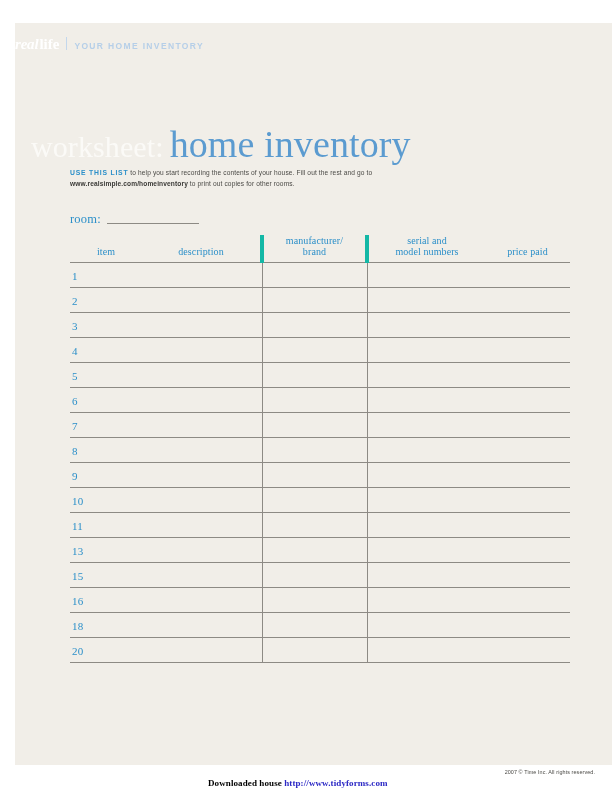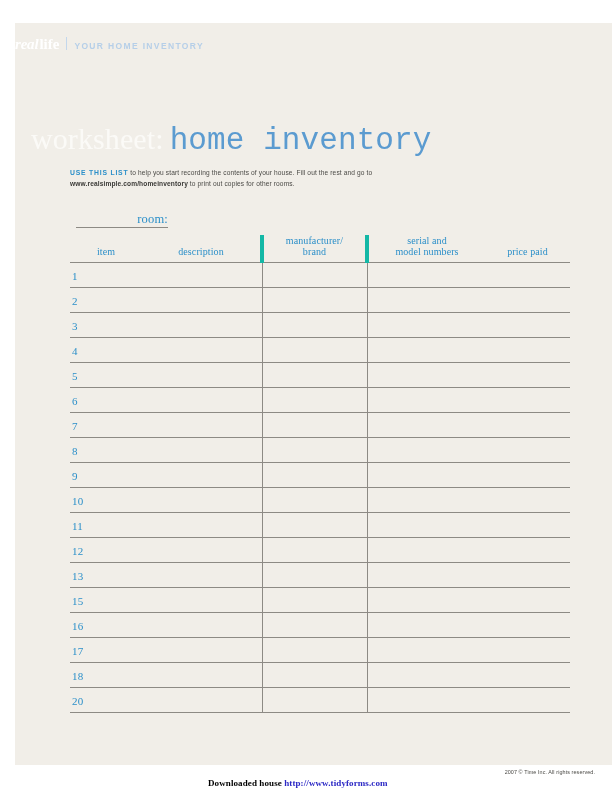--- a/index.html
+++ b/index.html
@@ -76,22 +76,22 @@
     top: 99px;
     white-space: nowrap;
   }
   .title-word {
     font-family: "Liberation Serif", serif;
     font-size: 30px;
     color: #fbfaf7;
     letter-spacing: 0.1px;
   }
   .title-main {
-    font-family: Liberation Mono, monospace;
-    font-size: 31px;
+    font-family: Liberation Serif, serif;
+    font-size: 38px;
     color: #5b9bd0;
     letter-spacing: 0.1px;
     margin-left: 6px;
   }
 
   
   .instructions {
     position: absolute;
     left: 55px;
     top: 145px;
@@ -113,21 +113,20 @@
     color: #3b3a37;
   }
 
   
   .room-row {
     position: absolute;
     left: 55px;
     top: 189px;
     display: flex;
     align-items: flex-end;
-    flex-direction: column;
   }
   .room-label {
     font-family: "Liberation Serif", serif;
     font-size: 12.5px;
     color: #2b8fc9;
     letter-spacing: 0.2px;
   }
   .room-blank {
     width: 92px;
     height: 1px;
@@ -342,49 +341,35 @@
             <td></td>
           </tr>
           <tr>
             <td><span class="row-num">11</span></td>
             <td></td>
             <td class="v-div"></td>
             <td class="v-div"></td>
             <td></td>
           </tr>
           <tr>
-            <td><span class="row-num">12</span></td>
-            <td></td>
-            <td class="v-div"></td>
-            <td class="v-div"></td>
-            <td></td>
-          </tr>
-          <tr>
             <td><span class="row-num">13</span></td>
             <td></td>
             <td class="v-div"></td>
             <td class="v-div"></td>
             <td></td>
           </tr>
           <tr>
             <td><span class="row-num">15</span></td>
             <td></td>
             <td class="v-div"></td>
             <td class="v-div"></td>
             <td></td>
           </tr>
           <tr>
             <td><span class="row-num">16</span></td>
-            <td></td>
-            <td class="v-div"></td>
-            <td class="v-div"></td>
-            <td></td>
-          </tr>
-          <tr>
-            <td><span class="row-num">17</span></td>
             <td></td>
             <td class="v-div"></td>
             <td class="v-div"></td>
             <td></td>
           </tr>
           <tr>
             <td><span class="row-num">18</span></td>
             <td></td>
             <td class="v-div"></td>
             <td class="v-div"></td>

